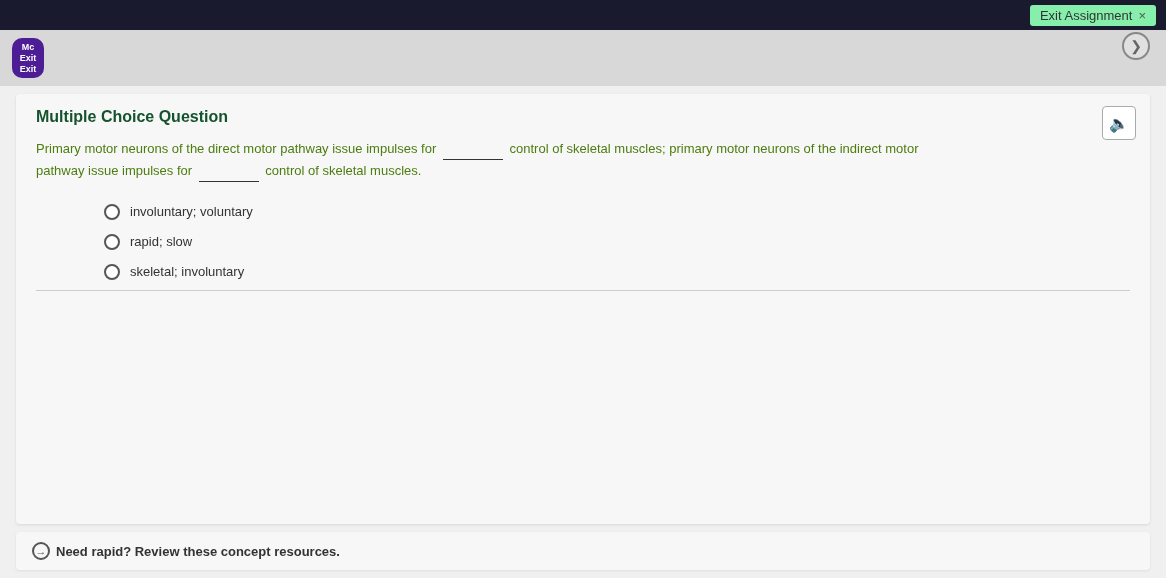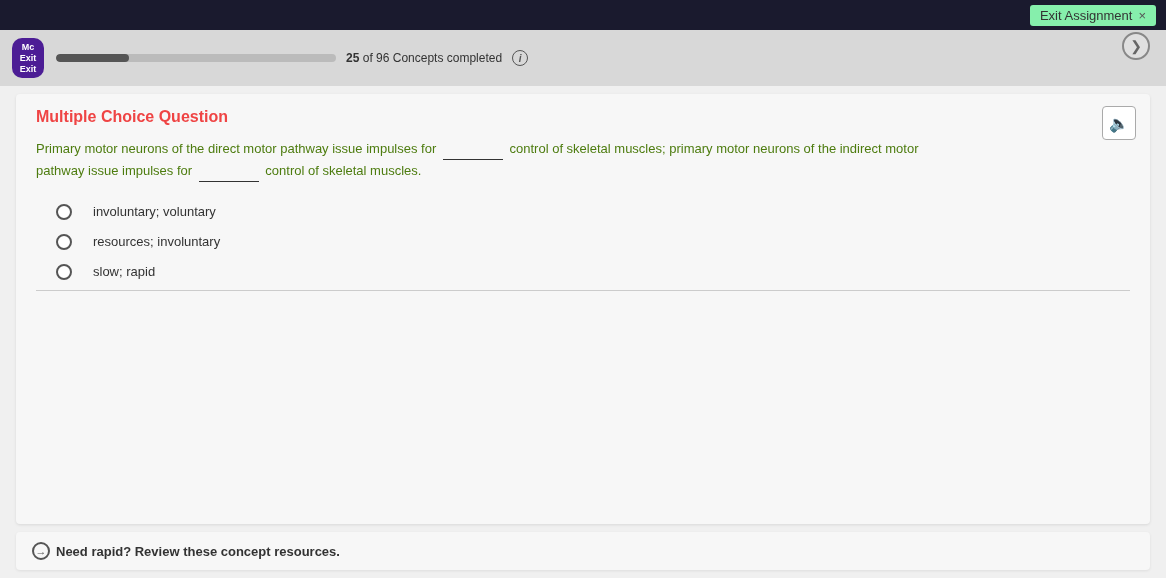--- a/index.html
+++ b/index.html
@@ -138,21 +138,21 @@
       align-items: center;
       justify-content: center;
       cursor: pointer;
       font-size: 16px;
       color: #555;
     }
 
     .question-type {
       font-size: 16px;
       font-weight: bold;
-      color: #ef4444;
+      color: #14532d;
       margin-bottom: 12px;
     }
 
     .question-text {
       font-size: 13px;
       color: #4d7c0f;
       line-height: 1.6;
       max-width: 900px;
     }
 
@@ -168,24 +168,25 @@
       margin-top: 22px;
       display: flex;
       flex-direction: column;
       gap: 14px;
       padding-left: 20px;
     }
 
     .option-item {
       display: flex;
       align-items: center;
-      gap: 21px;
+      gap: 10px;
       font-size: 13px;
       color: #333;
       cursor: pointer;
+      margin-left: 48px;
     }
 
     .radio-circle {
       width: 16px;
       height: 16px;
       border-radius: 50%;
       border: 2px solid #555;
       background: white;
       flex-shrink: 0;
       display: inline-block;
@@ -262,30 +263,20 @@
 <div class="main-area">
 
   <div class="nav-circle">❯</div>
 
   <div class="header-row">
     <div class="logo-box">
       <span>Mc</span><br>
       <span>Exit</span><br>
       <span>Exit</span>
     </div>
-    <div class="progress-container">
-      <div class="progress-bar-outer">
-        <div class="progress-bar-inner" style="width: 26%;"></div>
-      </div>
-      <span class="progress-text">
-        <strong>25</strong>
-        <span>of 96 Concepts completed</span>
-      </span>
-      <span class="info-icon">i</span>
-    </div>
   </div>
 
   <div class="content-panel">
 
     <button class="audio-btn">
       <span>🔈</span>
     </button>
 
     <div class="question-type">Multiple Choice Question</div>
 
@@ -297,30 +288,30 @@
       <span>control of skeletal muscles.</span>
     </div>
 
     <div class="options-container">
 
       <div class="option-item">
         <span class="radio-circle"></span>
         <span>involuntary; voluntary</span>
       </div>
 
-
       <div class="option-item">
         <span class="radio-circle"></span>
-        <span>resources; involuntary</span>
+        <span>rapid; slow</span>
       </div>
 
       <div class="option-item">
         <span class="radio-circle"></span>
-        <span>slow; rapid</span>
+        <span>skeletal; involuntary</span>
       </div>
+
 
     </div>
 
     <hr class="bottom-divider">
 
   </div>
 
   <div class="need-help-bar">
     <a class="need-help-link" href="#">
       <span class="need-help-circle">→</span>

